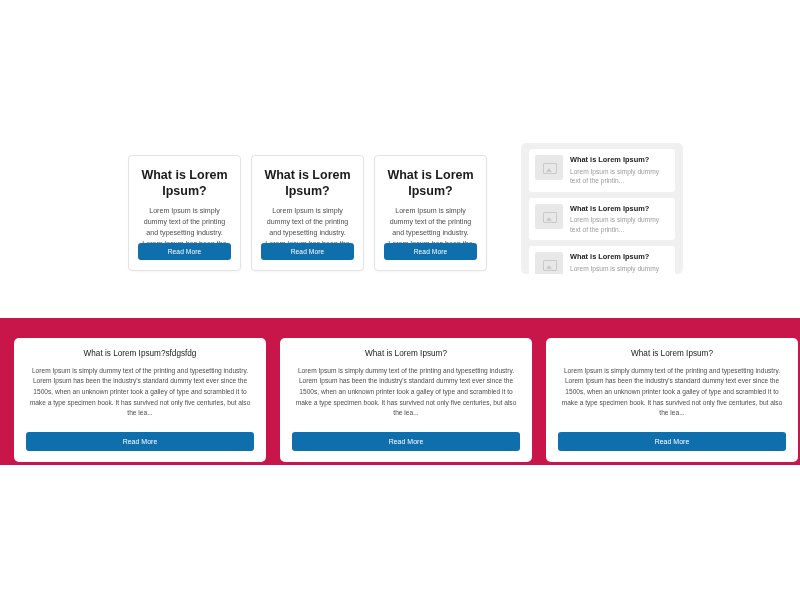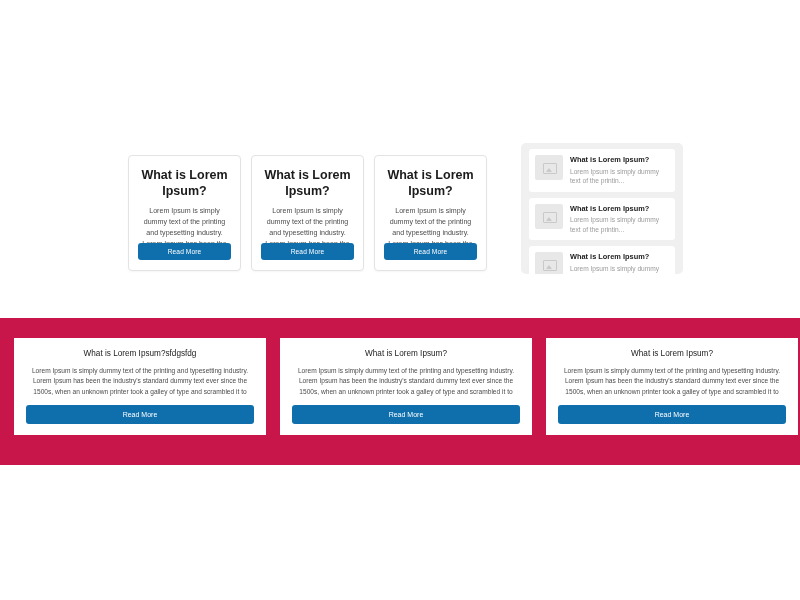--- a/index.html
+++ b/index.html
@@ -167,25 +167,25 @@
     position: absolute;
     left: 14px;
     top: 20px;
     display: flex;
     gap: 14px;
   }
 
   .wide-card {
     width: 252px;
     background: #ffffff;
-    border-radius: 0;
+    border-radius: 5px;
     padding: 11px 12px 11px 12px;
     display: flex;
     flex-direction: column;
-    height: 97px;
+    height: 124px;
   }
 
   .wide-title {
     font-size: 8.2px;
     color: #1b1b1b;
     text-align: center;
     line-height: 1.3;
     margin-bottom: 6px;
   }
 

